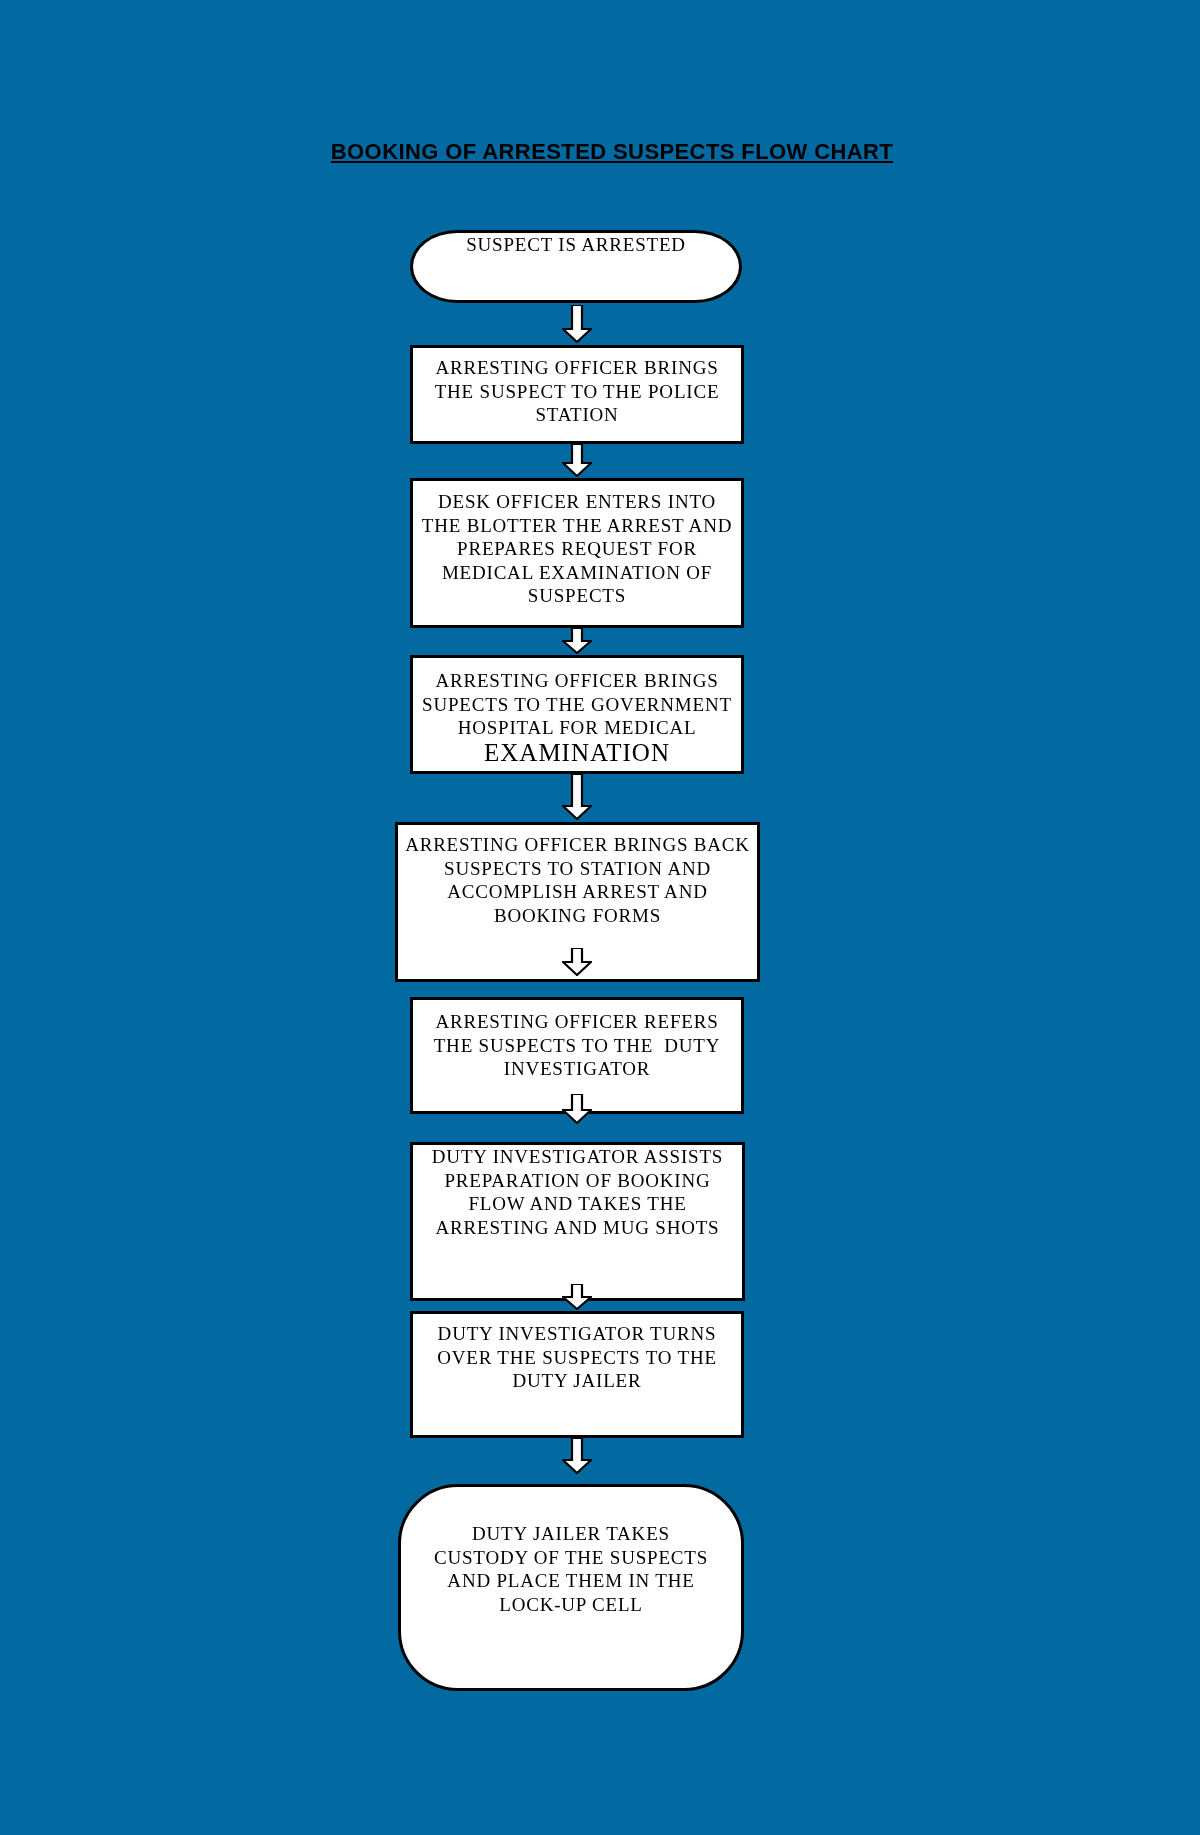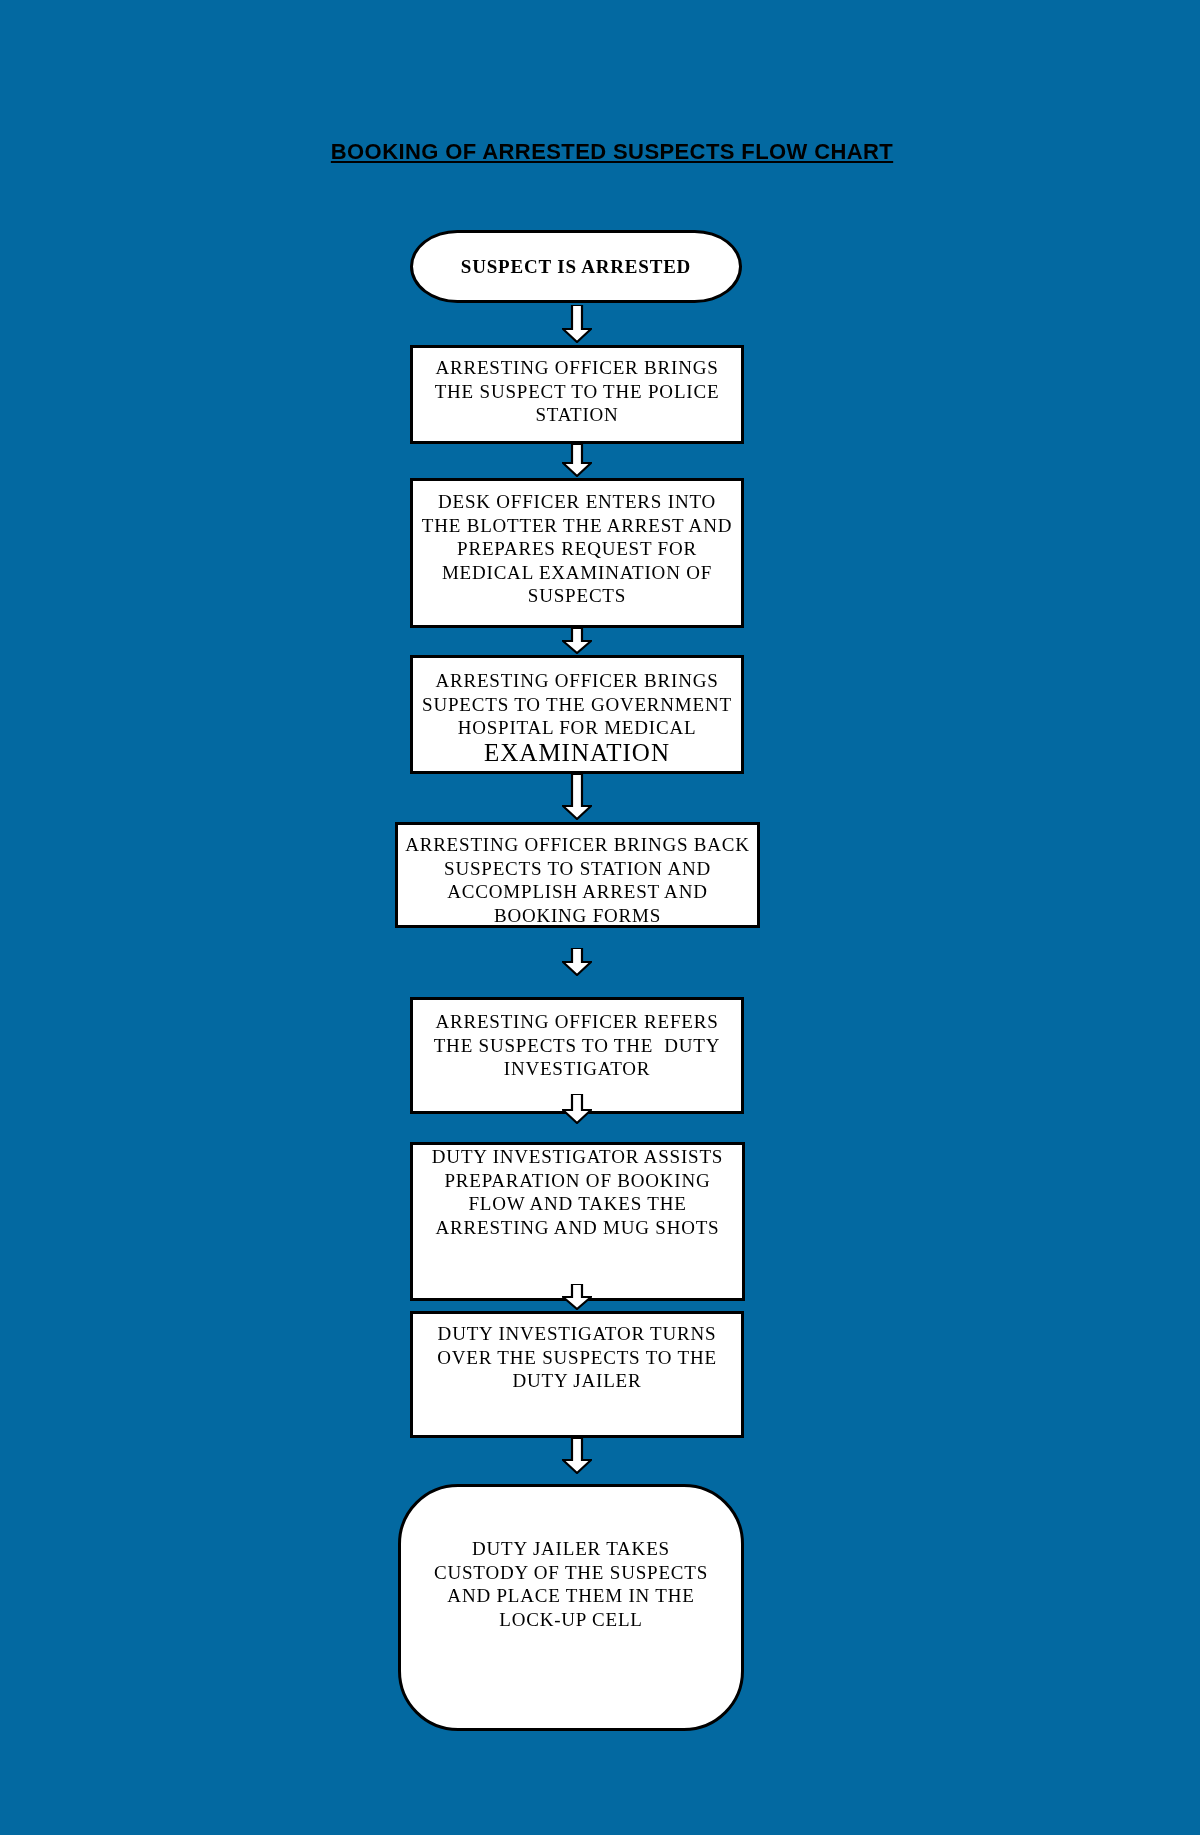--- a/index.html
+++ b/index.html
@@ -43,36 +43,34 @@
   .line.lg {
     font-size: 25px;
     line-height: 26px;
     letter-spacing: 1px;
   }
   .oval {
     left: 410px; top: 230px;
     width: 332px; height: 73px;
     border-radius: 48px / 37px;
     display: flex;
-    align-items: center;
     justify-content: center;
-    font-weight: bold;
   }
   .b1 { left: 410px; top: 345px;  width: 334px; height: 99px;  padding-top: 8px;  }
   .b2 { left: 410px; top: 478px;  width: 334px; height: 150px; padding-top: 9px; }
   .b3 { left: 410px; top: 655px;  width: 334px; height: 119px; padding-top: 11px; }
-  .b4 { left: 395px; top: 822px;  width: 365px; height: 106px; padding-top: 8px;  }
+  .b4 { left: 395px; top: 822px;  width: 365px; height: 160px; padding-top: 8px;  }
   .b5 { left: 410px; top: 997px;  width: 334px; height: 117px; padding-top: 10px; }
   .b6 { left: 410px; top: 1142px; width: 335px; height: 159px;  }
   .b7 { left: 410px; top: 1311px; width: 334px; height: 127px; padding-top: 8px;  }
   .end-terminator {
     left: 398px; top: 1484px;
-    width: 346px; height: 247px;
+    width: 346px; height: 207px;
     border-radius: 60px;
-    padding-top: 50px;
+    padding-top: 35px;
   }
   .arrow {
     position: absolute;
     left: 562px;
     width: 30px;
     display: block;
   }
   .a1 { top: 305px;  height: 38px; }
   .a2 { top: 444px;  height: 33px; }
   .a3 { top: 628px;  height: 26px; }

